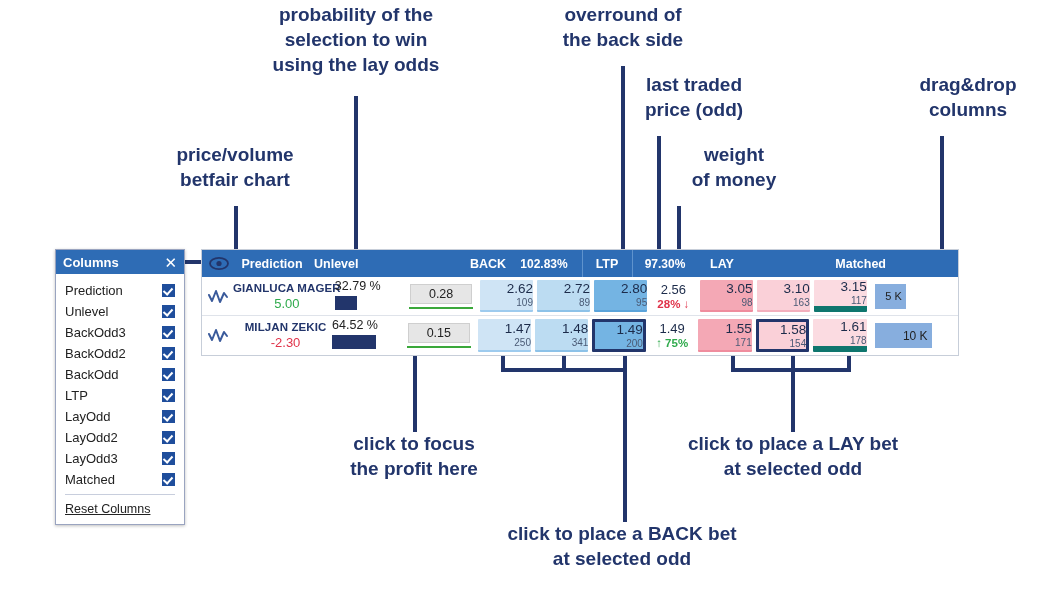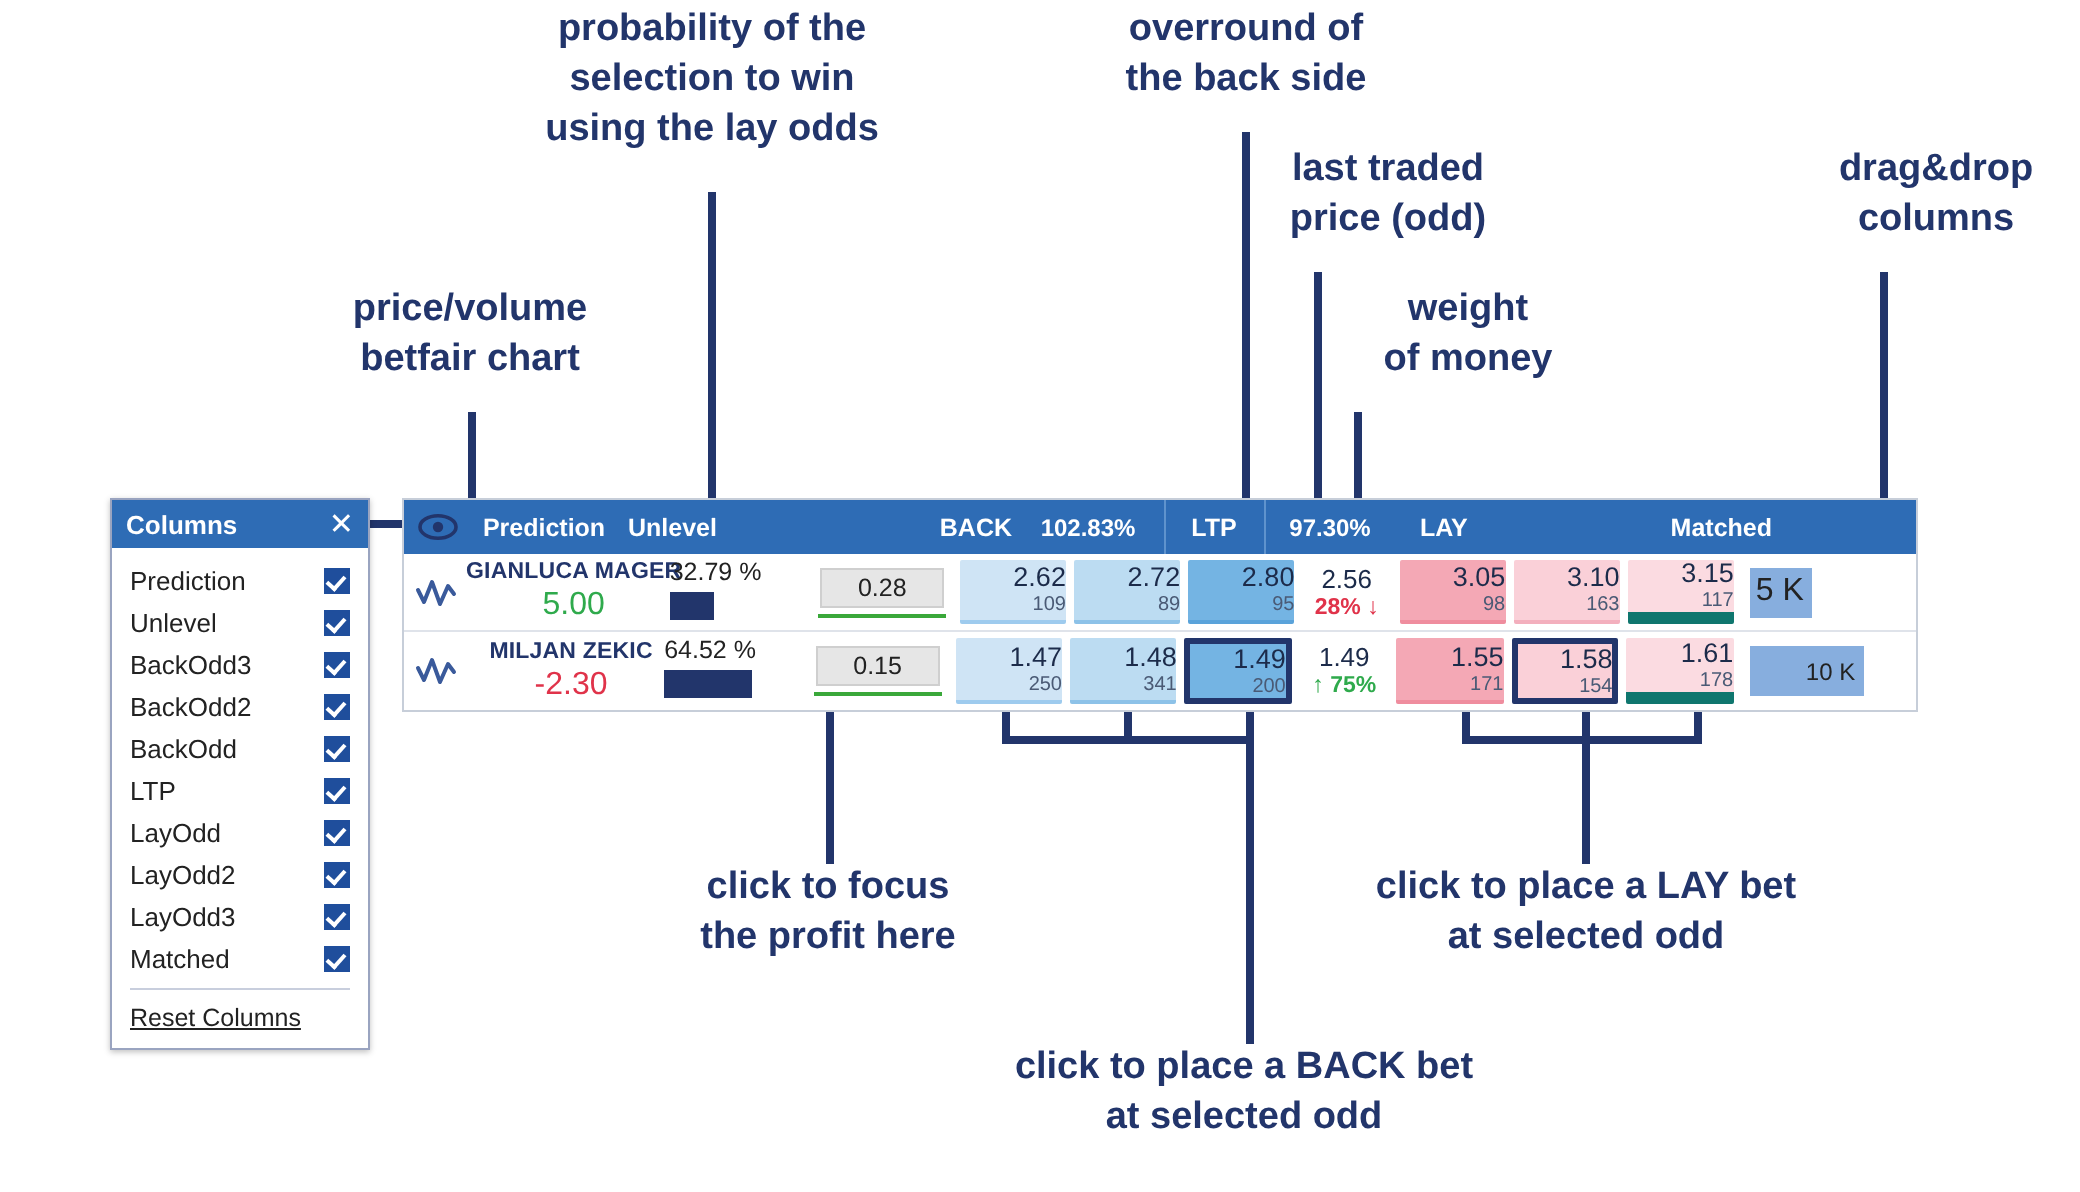--- a/index.html
+++ b/index.html
@@ -54,21 +54,21 @@
         justify-content:center;align-items:center;position:relative;}
 
   
   .c-eye{width:34px;justify-content:center;align-items:center;}
   .eye-ic{display:block;}
   .spark{display:block;}
 
   
   .c-name{width:100px;align-items:center;justify-content:center;padding-left:4px;}
   .nm{font-size:11.5px;color:#22356b;font-weight:bold;letter-spacing:.1px;white-space:nowrap;}
-  .pl{font-size:16px;margin-top:2px;}
+  .pl{font-size:13px;margin-top:2px;}
   .pl.pos{color:#2faa4c;}
   .pl.neg{color:#e0334a;}
 
   
   .c-pred{width:72px;align-items:flex-start;justify-content:flex-start;padding-top:2px;}
   .pr-val{font-size:12.5px;color:#222;}
   .pr-bar{height:14px;background:#22356b;margin-top:3px;}
 
   
   .c-unl{width:76px;justify-content:center;align-items:center;}
@@ -258,21 +258,21 @@
         <div class="cell oddcell y-l2">
           <div class="o1">3.10</div>
           <div class="o2">163</div>
         </div>
         <div class="cell oddcell y-l3">
           <div class="o1">3.15</div>
           <div class="o2">117</div>
         </div>
         <div class="cell c-match">
           <div class="mbar" style="width: 31px;">
-            <span style="font-size: 16px; color: rgb(34, 34, 34);">5 K</span>
+            <span style="font-size: 11px; color: rgb(34, 34, 34);">5 K</span>
           </div>
         </div>
       </div>
       <div class="grow">
         <div class="cell c-eye">
           <svg class="spark" width="22" height="17" viewBox="0 0 22 17">
             <polyline points="2,7 5,13 9,3 13,14 17,5 20,9" fill="none" stroke="#3a5a9b" stroke-width="2" stroke-linejoin="round" stroke-linecap="round"></polyline>
           </svg>
         </div>
         <div class="cell c-name">

